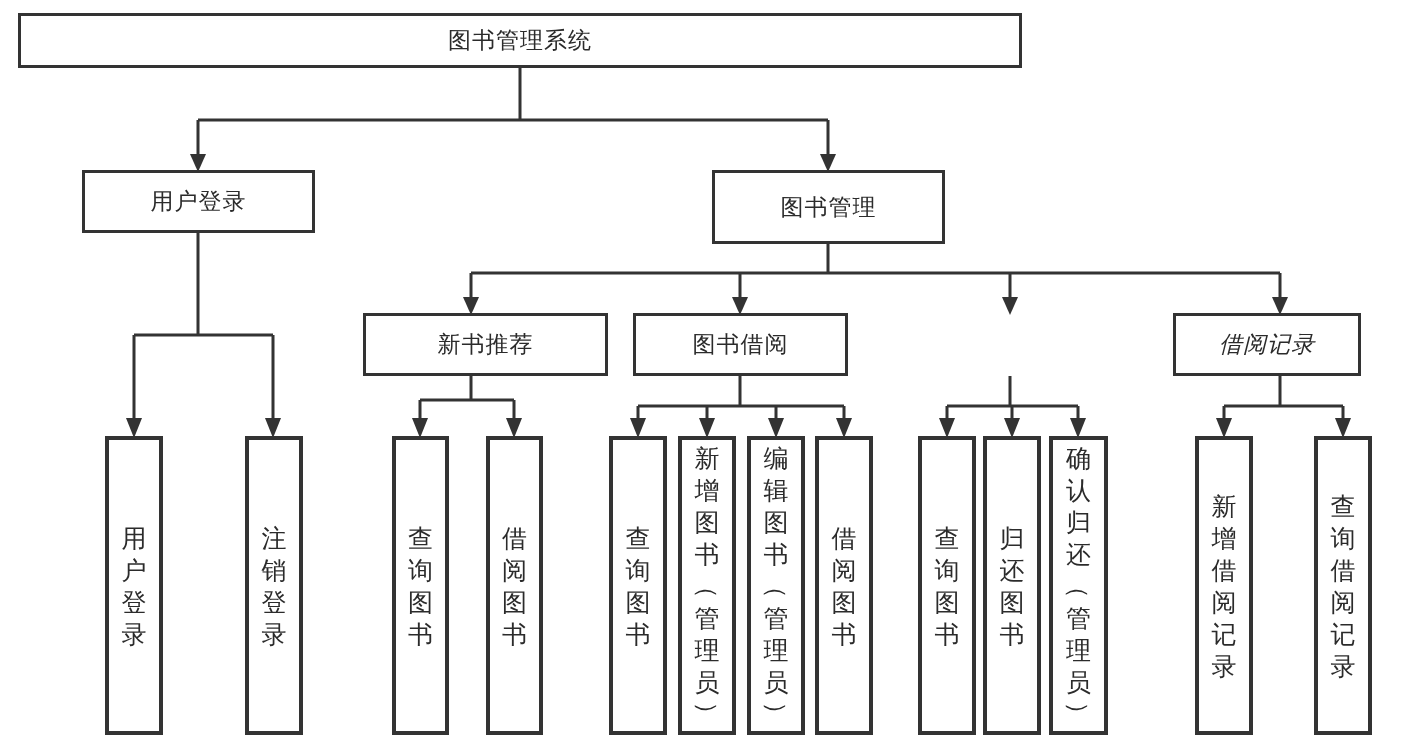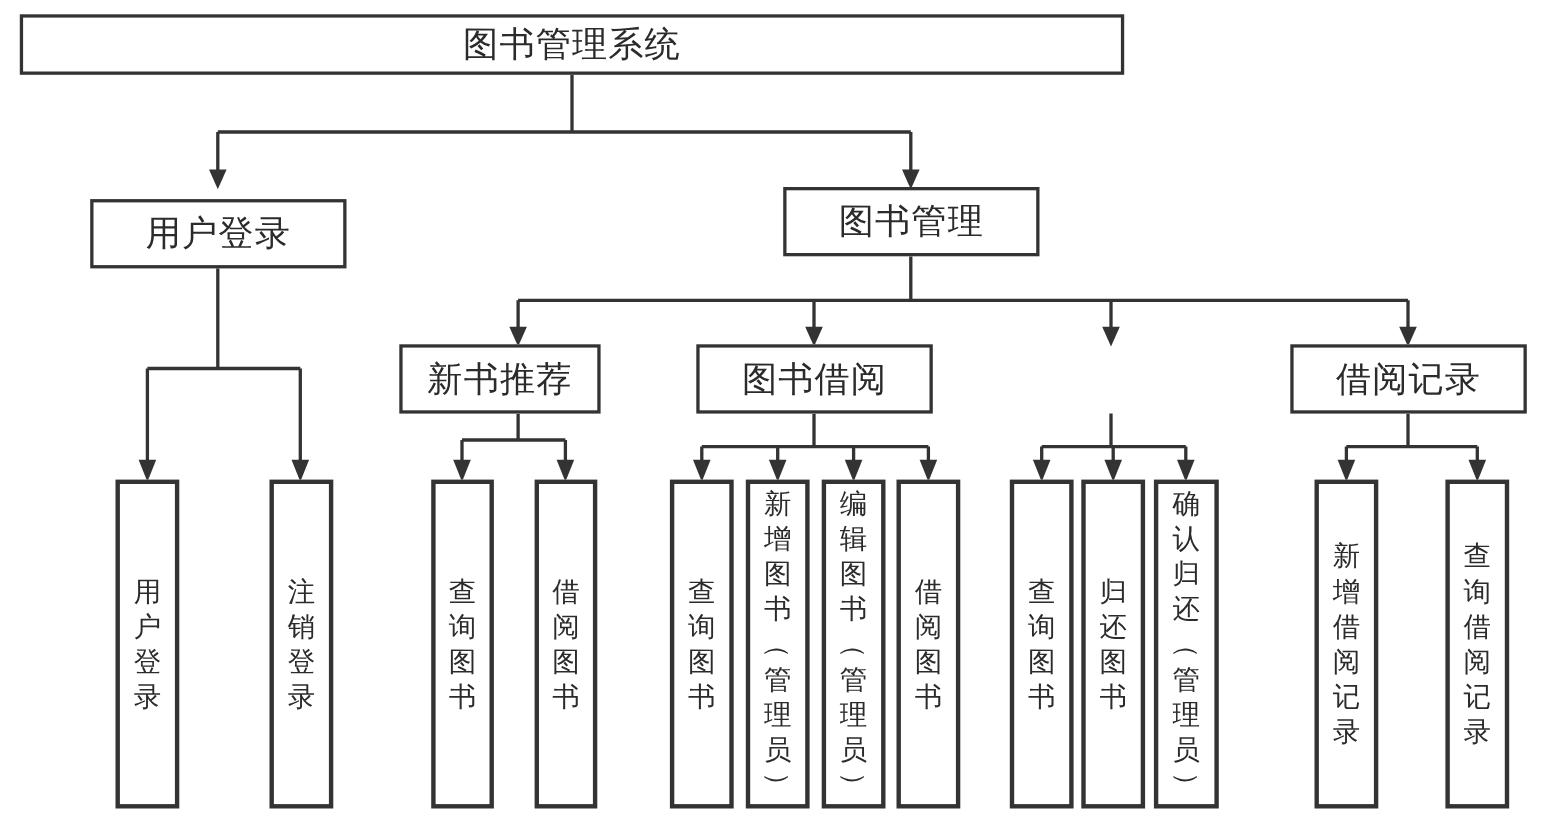--- a/index.html
+++ b/index.html
@@ -27,21 +27,21 @@
     width: 1405px; height: 747px;
     color: var(--line);
   }
   .node {
     position: absolute;
     border: 3px solid var(--line);
     background: var(--bg);
     display: flex;
     align-items: center;
     justify-content: center;
-    font-size: 32px;
+    font-size: 23px;
     letter-spacing: 1px;
     color: var(--text);
   }
   .leaf {
     position: absolute;
     border: 4px solid var(--line);
     background: var(--bg);
     display: flex;
     flex-direction: column;
     align-items: center;
@@ -103,26 +103,26 @@
     <polygon points="1004,418 1020,418 1012,438" fill="currentColor" stroke="none"></polygon>
     <polygon points="1070,418 1086,418 1078,438" fill="currentColor" stroke="none"></polygon>
 
     <path d="M1280 376 V406 M1224 406 H1343 M1224 406 V420 M1343 406 V420"></path>
     <polygon points="1216,418 1232,418 1224,438" fill="currentColor" stroke="none"></polygon>
     <polygon points="1335,418 1351,418 1343,438" fill="currentColor" stroke="none"></polygon>
   </svg>
 
   <div class="node" style="left:18px; top:13px; width:1004px; height:55px;">图书管理系统</div>
 
-  <div class="node" style="left:82px; top:181px; width:233px; height:63px;">用户登录</div>
-  <div class="node" style="left:712px; top:170px; width:233px; height:63px;">图书管理</div>
-
-  <div class="node" style="left:363px; top:313px; width:183px; height:63px;">新书推荐</div>
+  <div class="node" style="left:82px; top:170px; width:233px; height:63px;">用户登录</div>
+  <div class="node" style="left:712px; top:170px; width:233px; height:74px;">图书管理</div>
+
+  <div class="node" style="left:363px; top:313px; width:245px; height:63px;">新书推荐</div>
   <div class="node" style="left:633px; top:313px; width:215px; height:63px;font-family:Liberation Serif, serif;">图书借阅</div>
-  <div class="node" style="left:1173px; top:313px; width:215px; height:63px;">借阅记录</div>
+  <div class="node" style="left:1173px; top:313px; width:188px; height:63px;font-style:italic;">借阅记录</div>
 
   <div class="leaf" style="left:105px; top:436px; width:58px; height:299px;">
       <span class="vchar">用</span>
       <span class="vchar">户</span>
       <span class="vchar">登</span>
       <span class="vchar">录</span>
     </div>
   <div class="leaf" style="left:245px; top:436px; width:58px; height:299px;">
       <span class="vchar">注</span>
       <span class="vchar">销</span>

